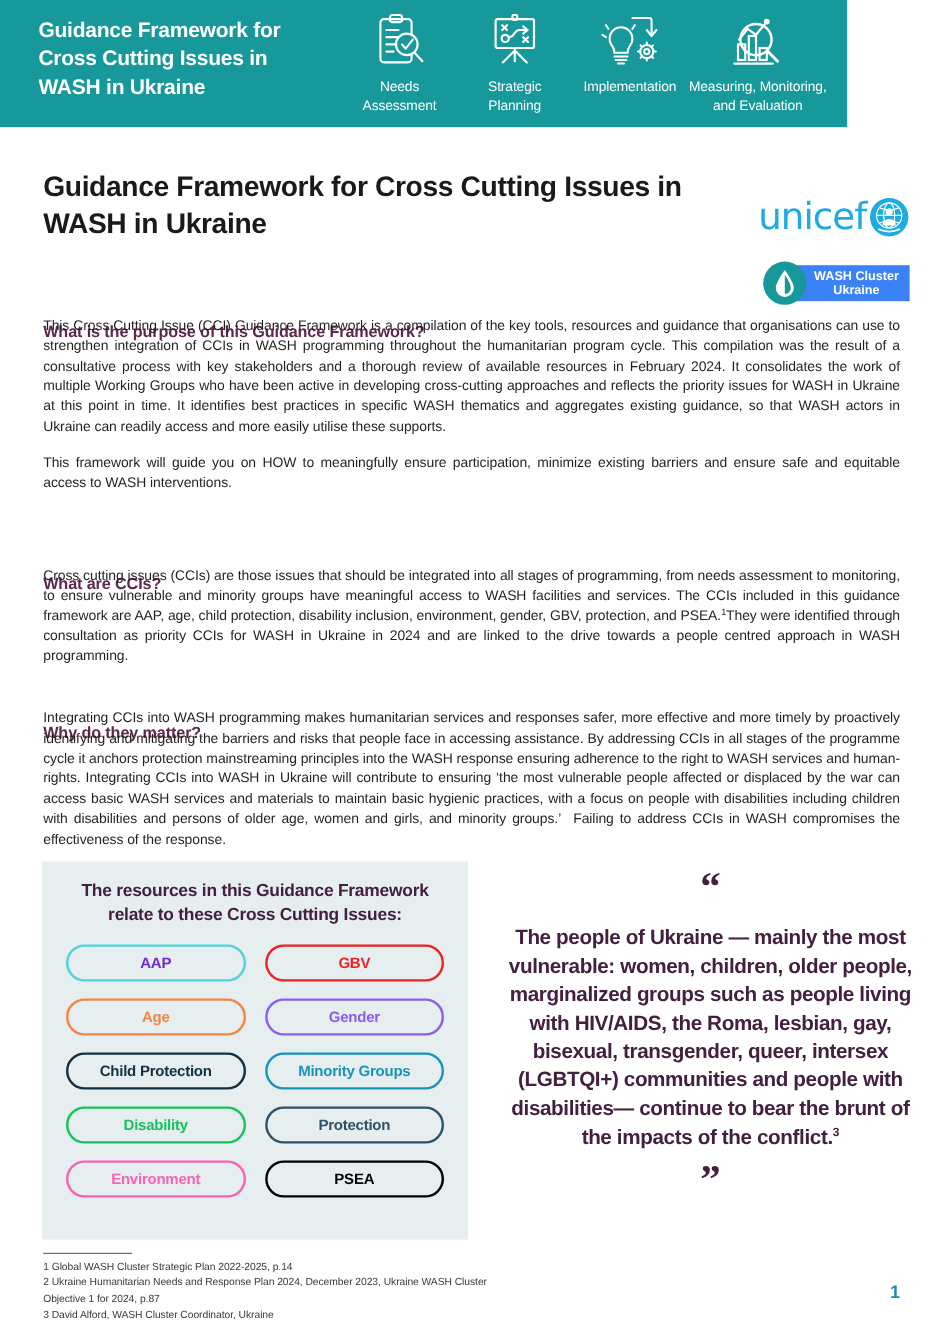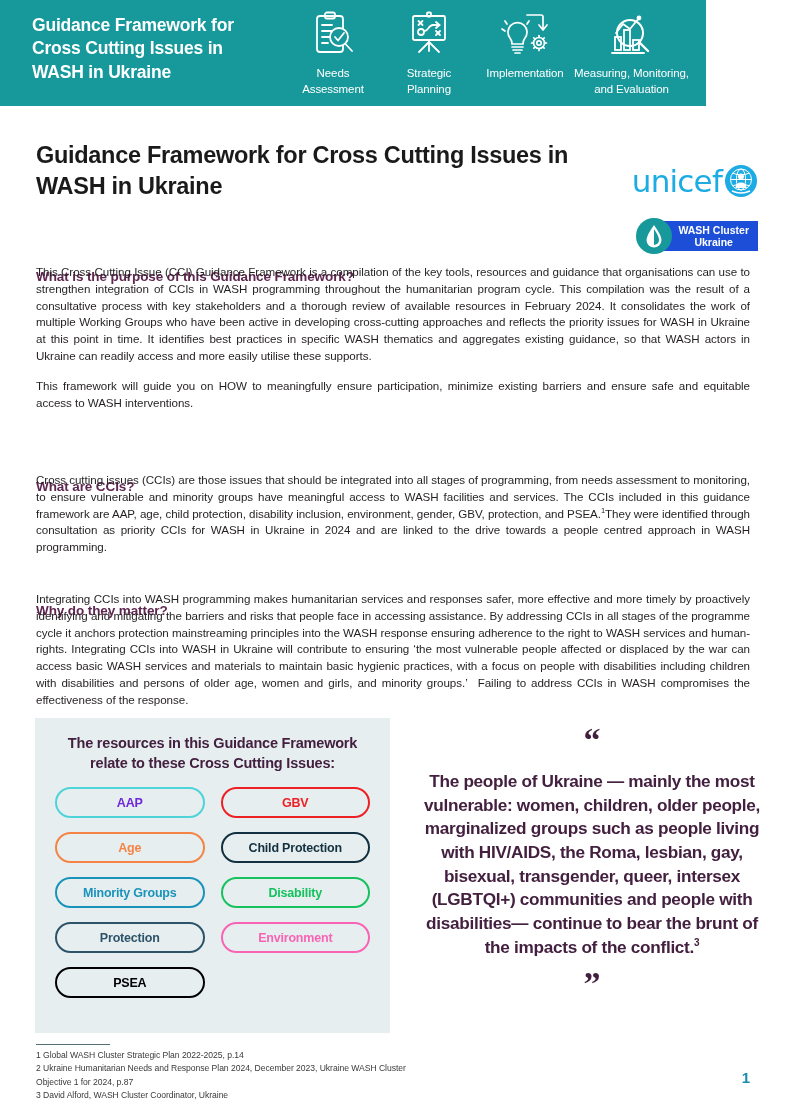--- a/index.html
+++ b/index.html
@@ -125,21 +125,21 @@
     display: flex; align-items: center;
     height: 36px;
   }
   .wash-circle {
     width: 36px; height: 36px; border-radius: 50%;
     background: #17989b;
     display: flex; align-items: center; justify-content: center;
     position: relative; z-index: 2;
   }
   .wash-tag {
-    background: #1d4ed8;
+    background: #3b82f6;
     color: #ffffff;
     font-size: 10.5px;
     font-weight: bold;
     line-height: 1.18;
     text-align: center;
     padding: 5px 9px 5px 16px;
     margin-left: -10px;
     height: 30px;
     display: flex; flex-direction: column; justify-content: center;
     white-space: pre-line;
@@ -406,20 +406,21 @@
 
   <div class="cci-panel">
     <div class="cci-heading">
       <div>The resources in this Guidance Framework</div>
       <div>relate to these Cross Cutting Issues:</div>
     </div>
     <div class="cci-grid">
       <div class="pill" style="border-color: rgb(78, 211, 217); color: #6d28d9;">AAP</div>
       <div class="pill" style="border-color: rgb(237, 32, 36); color: rgb(237, 32, 36);">GBV</div>
       <div class="pill" style="border-color: rgb(245, 131, 69); color: rgb(245, 131, 69);">Age</div>
+      <div class="pill" style="border-color: rgb(139, 92, 240); color: rgb(139, 92, 240);">Gender</div>
       <div class="pill" style="border-color: rgb(18, 48, 63); color: rgb(18, 48, 63);">Child Protection</div>
       <div class="pill" style="border-color: rgb(26, 147, 187); color: rgb(26, 147, 187);">Minority Groups</div>
       <div class="pill" style="border-color: rgb(21, 194, 94); color: rgb(21, 194, 94);">Disability</div>
       <div class="pill" style="border-color: rgb(45, 83, 105); color: rgb(45, 83, 105);">Protection</div>
       <div class="pill" style="border-color: rgb(249, 99, 180); color: rgb(249, 99, 180);">Environment</div>
       <div class="pill" style="border-color: rgb(0, 0, 0); color: rgb(0, 0, 0);">PSEA</div>
     </div>
   </div>
 
   <div class="quote-block">

